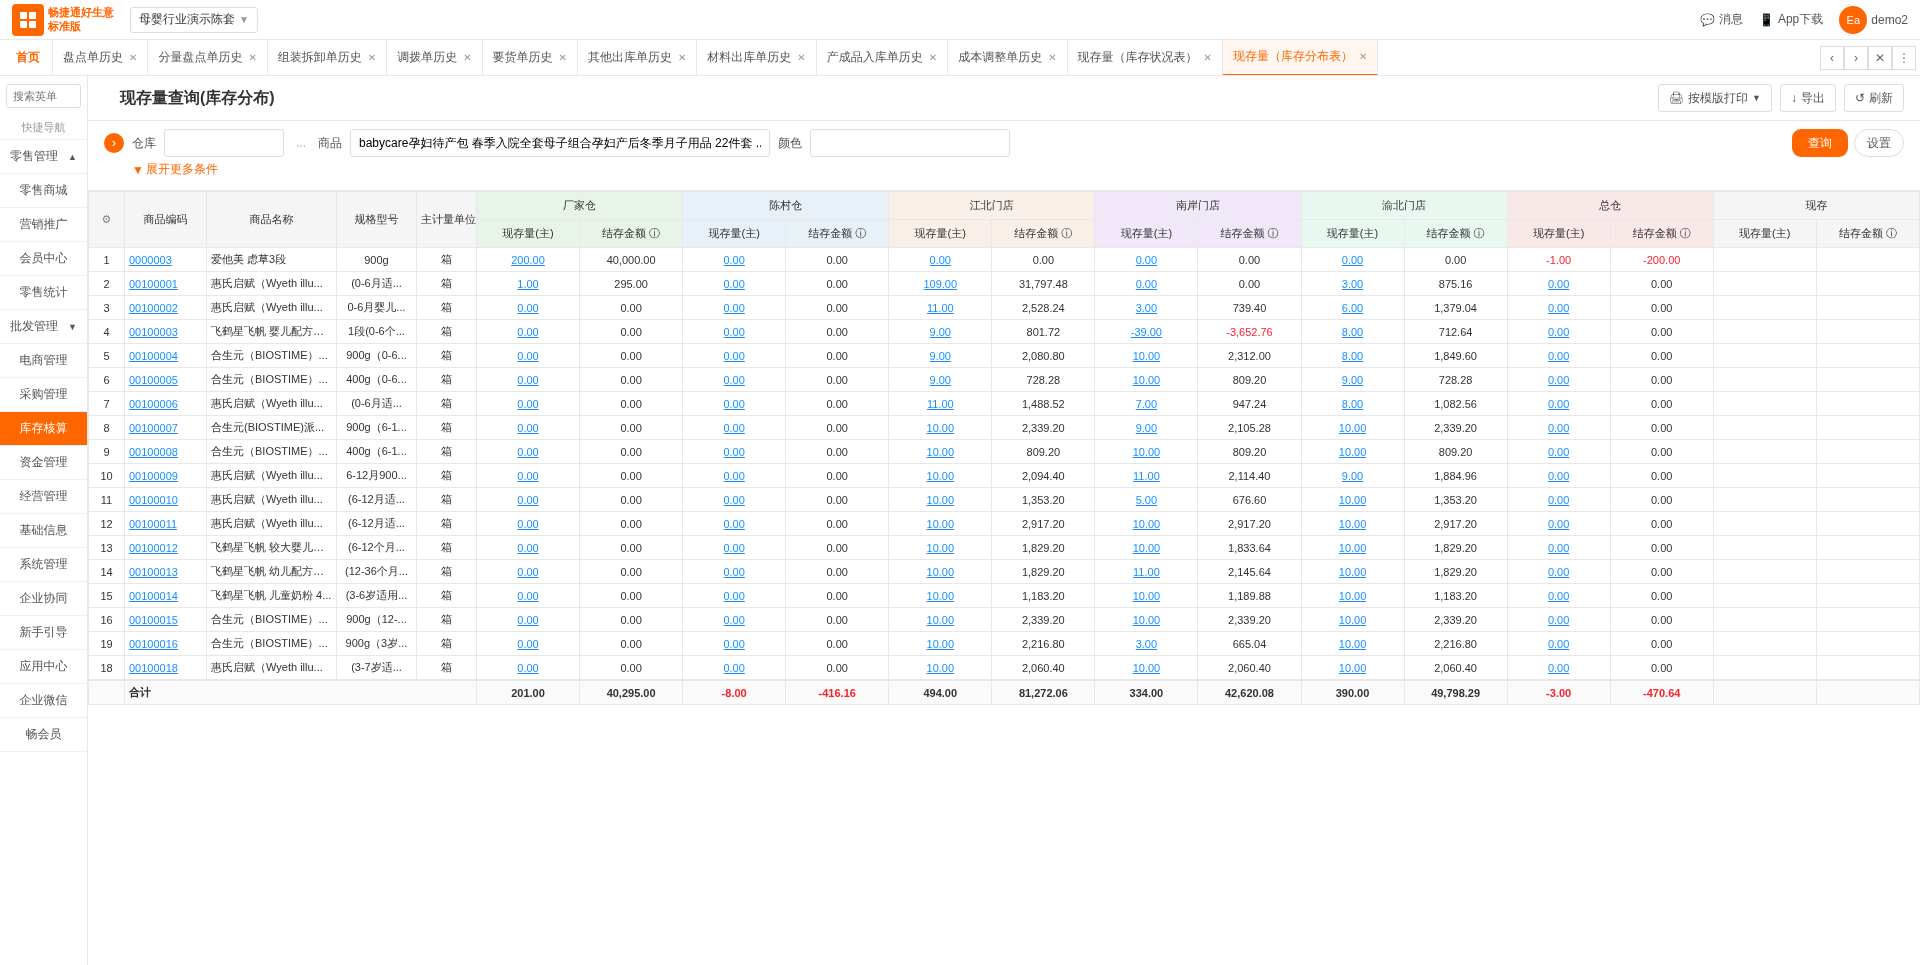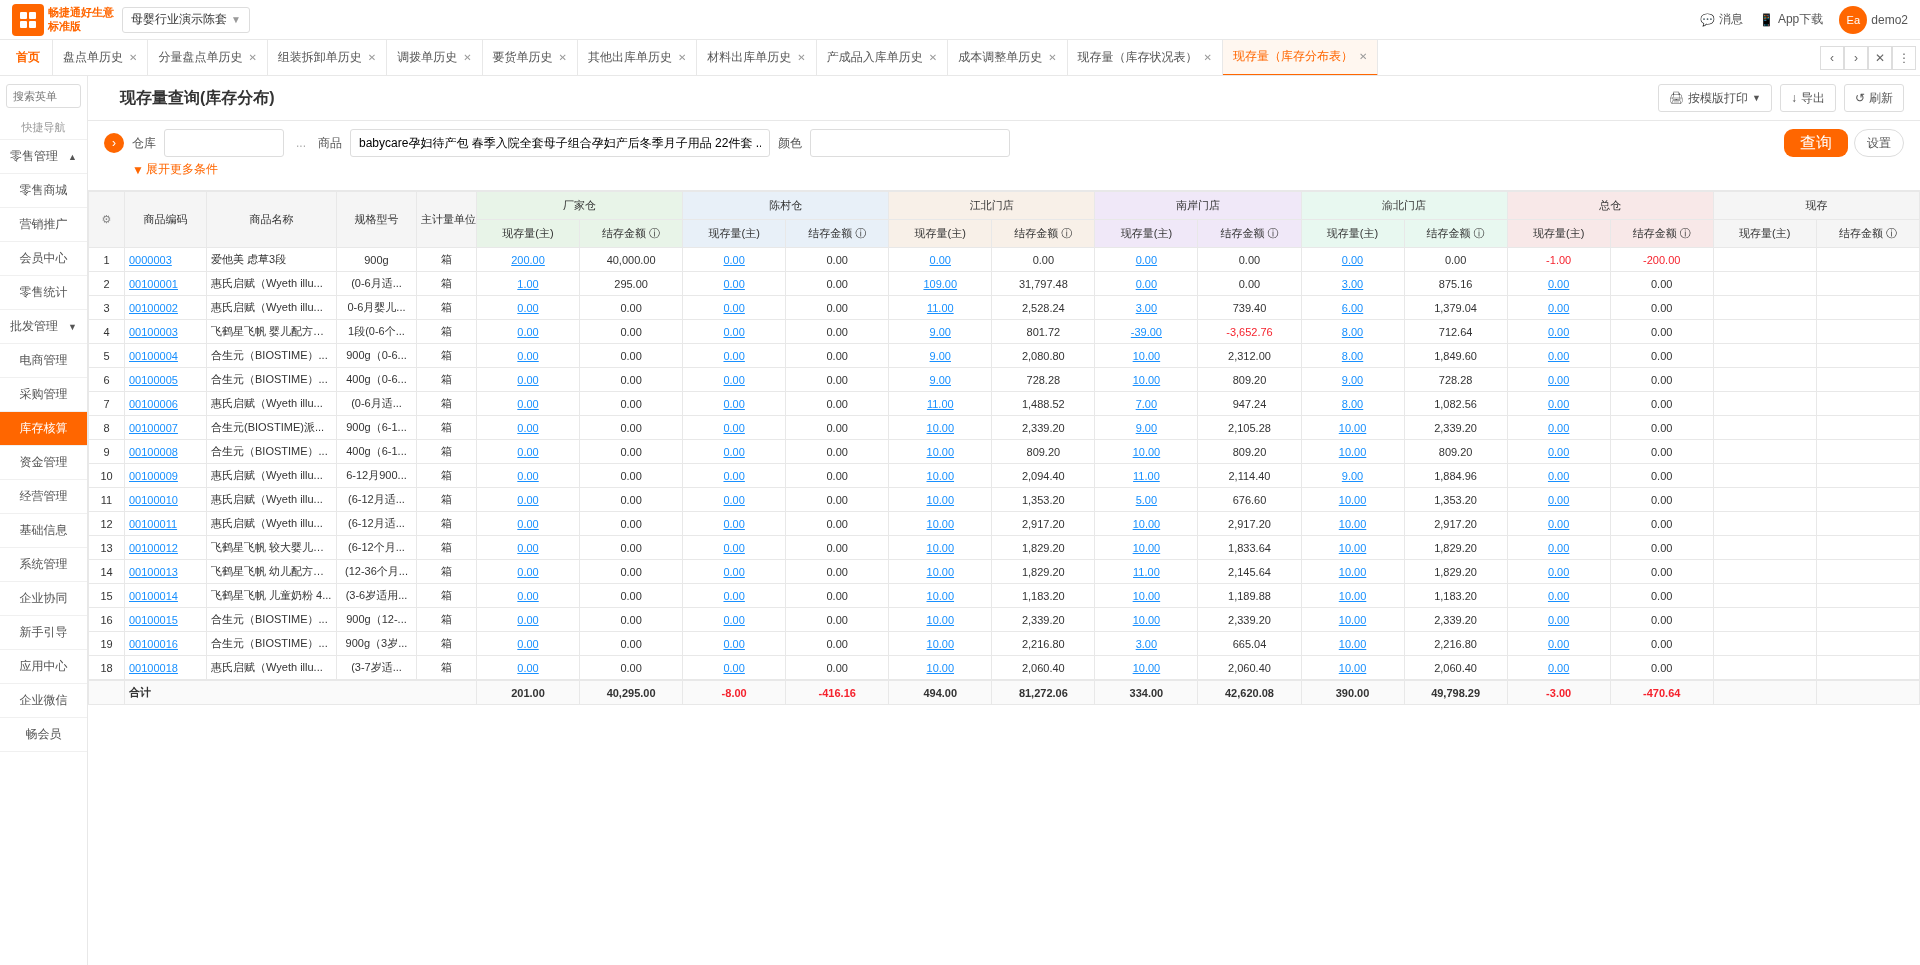--- a/index.html
+++ b/index.html
@@ -1,20 +1,20 @@
 <!DOCTYPE html>
 <html><head>
   <meta charset="utf-8">
   <style>
     * { box-sizing: border-box; margin: 0; padding: 0; }
     body { font-family: 'Microsoft YaHei', Arial, sans-serif; font-size: 12px; background: #f5f5f5; color: #333; overflow: hidden; }
     
     
     .top-bar { height: 40px; background: #fff; display: flex; align-items: center; padding: 0 12px; border-bottom: 1px solid #e8e8e8; justify-content: space-between; }
-    .top-bar-left { display: flex; align-items: center; gap: 0; }
+    .top-bar-left { display: flex; align-items: center; gap: 8px; }
     .logo-area { display: flex; align-items: center; gap: 4px; }
     .logo-text { font-size: 11px; color: #ff6600; font-weight: bold; line-height: 1.2; }
     .top-bar-right { display: flex; align-items: center; gap: 16px; }
     .top-right-item { display: flex; align-items: center; gap: 4px; font-size: 12px; color: #555; cursor: pointer; }
     .avatar { width: 28px; height: 28px; border-radius: 50%; background: #ff6600; display: flex; align-items: center; justify-content: center; color: #fff; font-size: 11px; }
     
     
     .nav-tabs { height: 36px; background: #fff; display: flex; align-items: center; border-bottom: 1px solid #e8e8e8; overflow: hidden; padding: 0 4px; }
     .nav-tab { height: 36px; display: flex; align-items: center; padding: 0 10px; font-size: 12px; color: #555; border-right: 1px solid #e8e8e8; cursor: pointer; white-space: nowrap; gap: 4px; flex-shrink: 0; }
     .nav-tab.active { color: #ff6600; border-bottom: 2px solid #ff6600; background: #fff7f0; }
@@ -44,21 +44,21 @@
     .btn-action { height: 28px; padding: 0 10px; border: 1px solid #ddd; border-radius: 3px; cursor: pointer; font-size: 12px; background: #fff; color: #555; display: flex; align-items: center; gap: 4px; }
     
     
     .filter-area { background: #fff; padding: 8px 16px; border-bottom: 1px solid #e8e8e8; }
     .filter-row { display: flex; align-items: center; gap: 8px; margin-bottom: 4px; }
     .filter-label { font-size: 12px; color: #555; white-space: nowrap; }
     .filter-input { height: 28px; border: 1px solid #ddd; border-radius: 3px; padding: 0 8px; font-size: 12px; background: #fff; }
     .filter-input-wide { width: 420px; }
     .filter-input-medium { width: 160px; }
     .filter-expand { color: #ff6600; cursor: pointer; font-size: 12px; display: flex; align-items: center; gap: 2px; }
-    .btn-query { height: 28px; padding: 0 16px; background: #ff6600; color: #fff; border: none; border-radius: 9px; cursor: pointer; font-size: 16px; }
+    .btn-query { height: 28px; padding: 0 16px; background: #ff6600; color: #fff; border: none; border-radius: 9px; cursor: pointer; font-size: 12px; }
     .btn-setting { height: 28px; padding: 0 12px; background: #fff; color: #555; border: 1px solid #ddd; border-radius: 14px; cursor: pointer; font-size: 12px; }
     .dots-btn { color: #aaa; cursor: pointer; padding: 0 4px; }
     
     
     .table-container { flex: 1; overflow: auto; background: #fff; margin: 0; }
     table { width: 100%; border-collapse: collapse; font-size: 12px; table-layout: fixed; }
     thead tr { background: #f5f5f5; }
     th { padding: 6px 4px; text-align: center; border: 1px solid #e8e8e8; font-weight: 500; color: #333; font-size: 11px; white-space: nowrap; position: sticky; top: 0; background: #f5f5f5; z-index: 2; }
     td { padding: 4px 4px; text-align: center; border: 1px solid #e8e8e8; color: #333; font-size: 11px; white-space: nowrap; overflow: hidden; text-overflow: ellipsis; }
     .td-left { text-align: left; }

